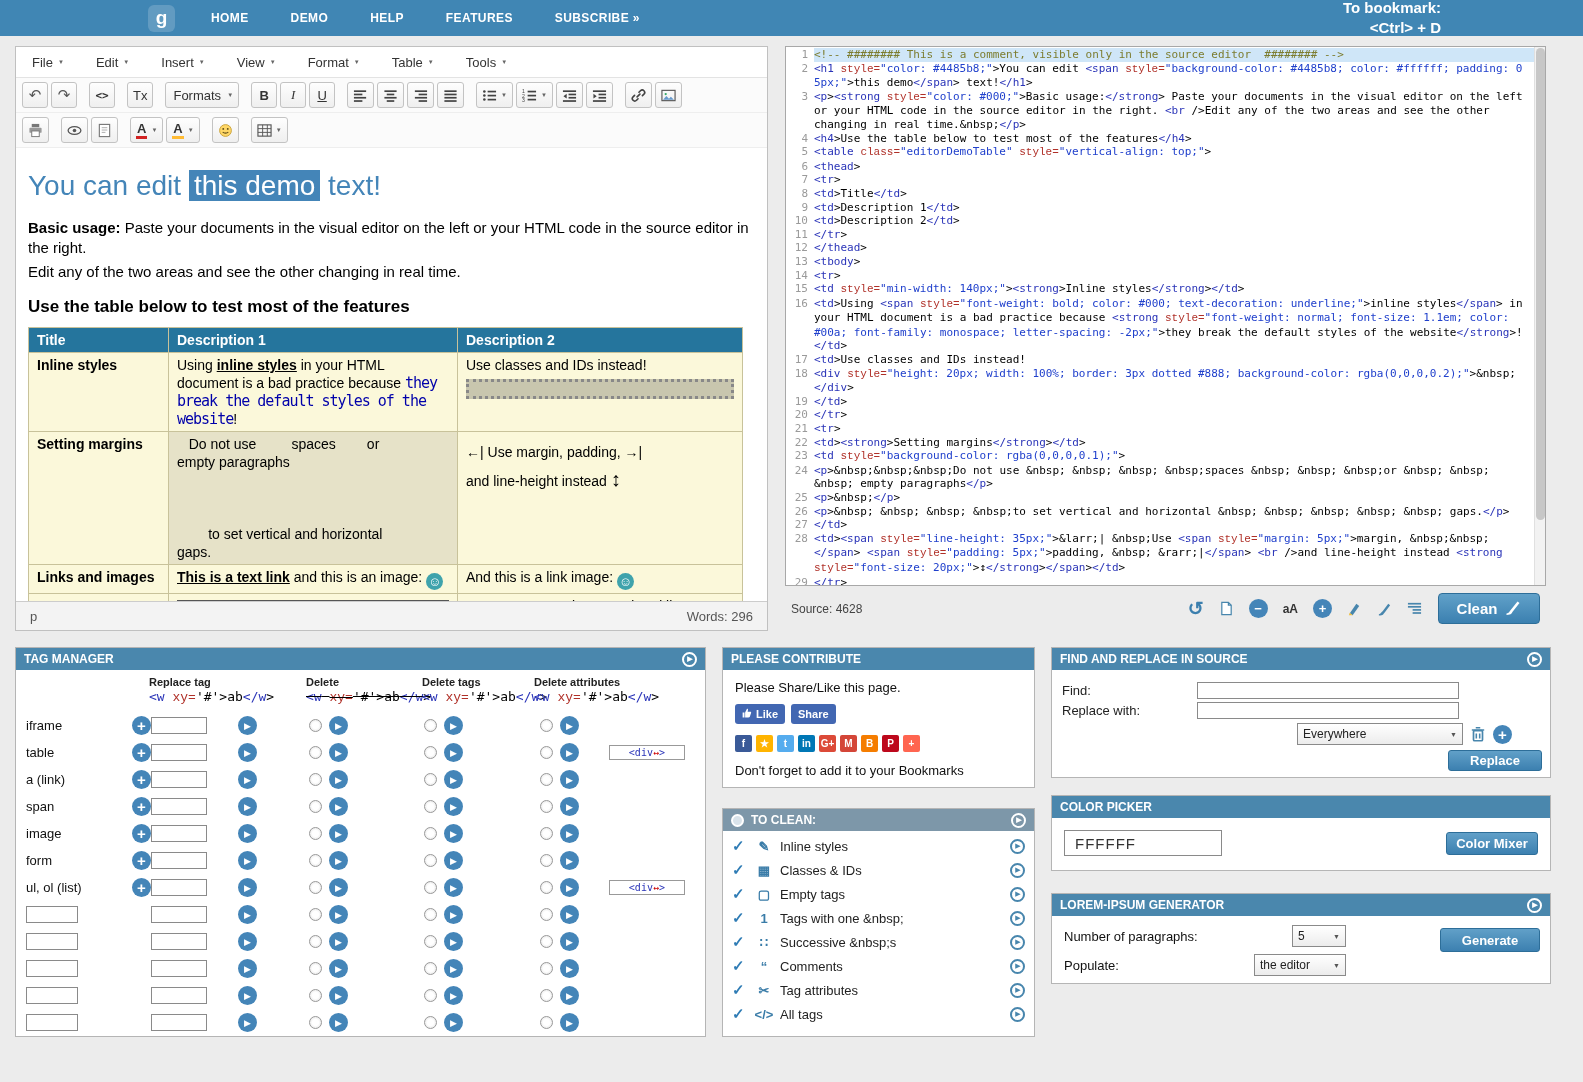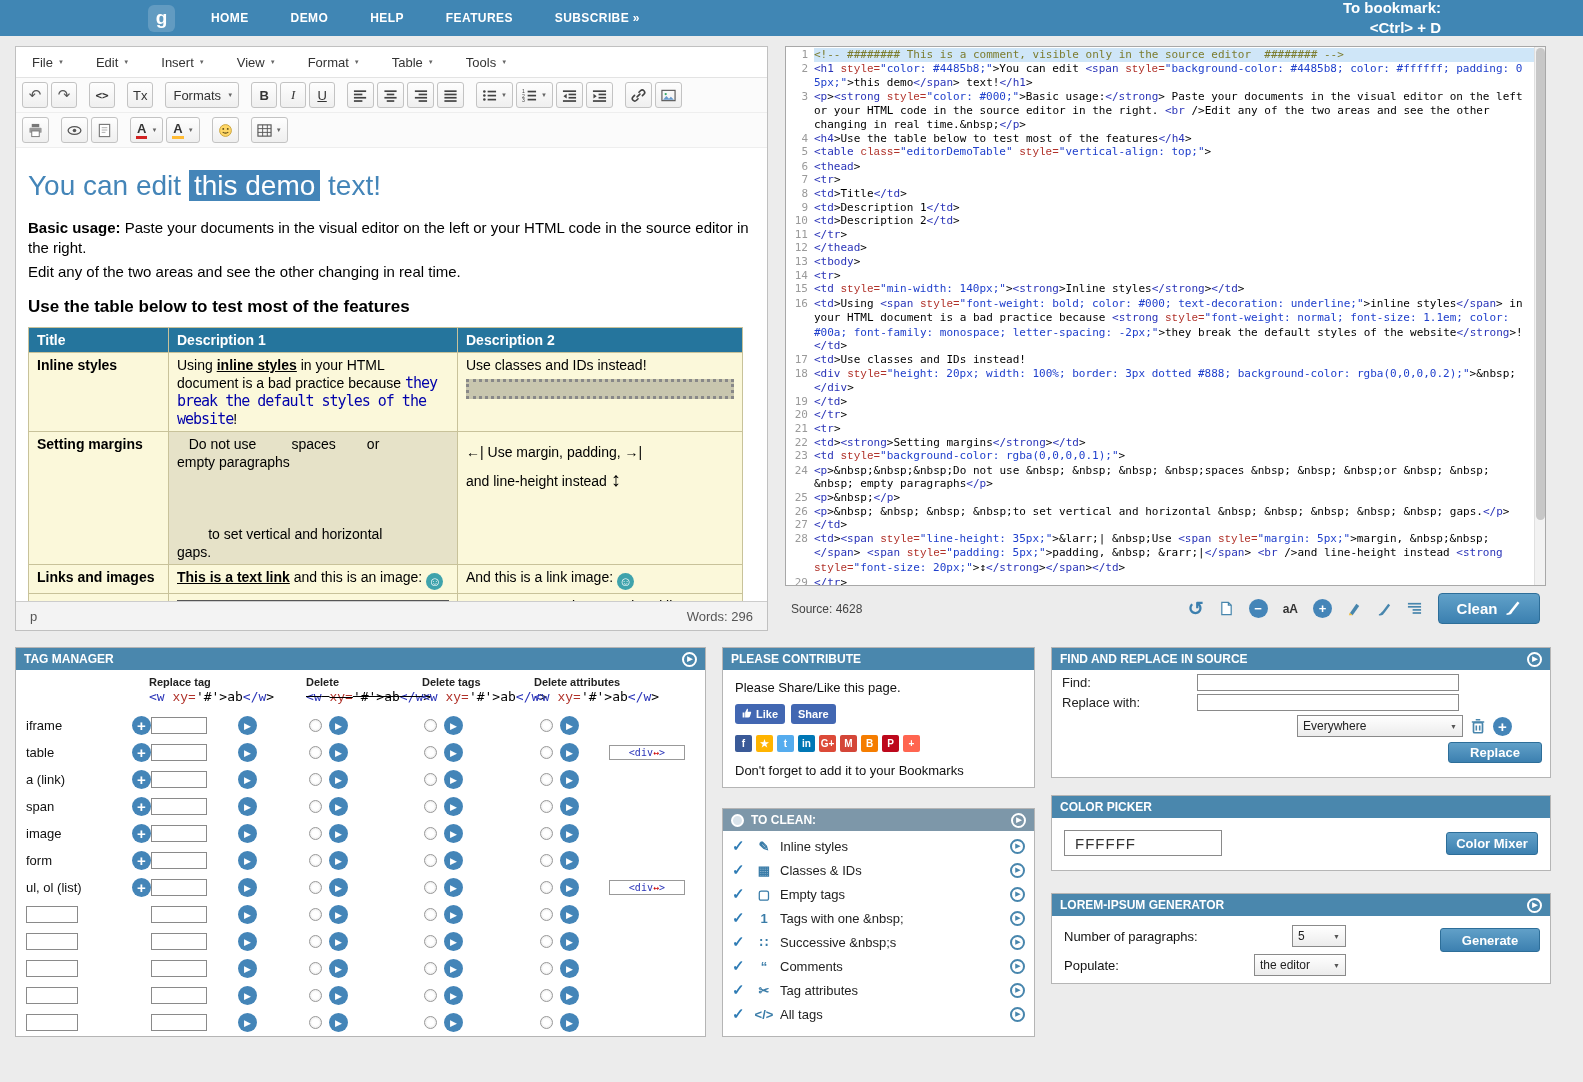--- a/index.html
+++ b/index.html
@@ -877,21 +877,21 @@
         <span class="play-line">▶</span>
       </div>
     </div>
 </section>
 
 <section id="find-replace" class="panel">
   <div class="phead">
     <span>FIND AND REPLACE IN SOURCE</span>
     <span class="playh">▶</span>
   </div>
-  <div class="fr-row" style="margin-top:4px">
+  <div class="fr-row" style="margin-top:12px">
     <span class="fr-label">Find:</span>
     <input class="fr-input" style="">
   </div>
   <div class="fr-row" style="margin-top:3px">
     <span class="fr-label">Replace with:</span>
     <input class="fr-input" style="">
   </div>
   <div class="fr-row fr-right" style="margin-top:4px;margin-right:38px">
     <div class="fakeselect" style="width:166px">
       <span>Everywhere</span>

